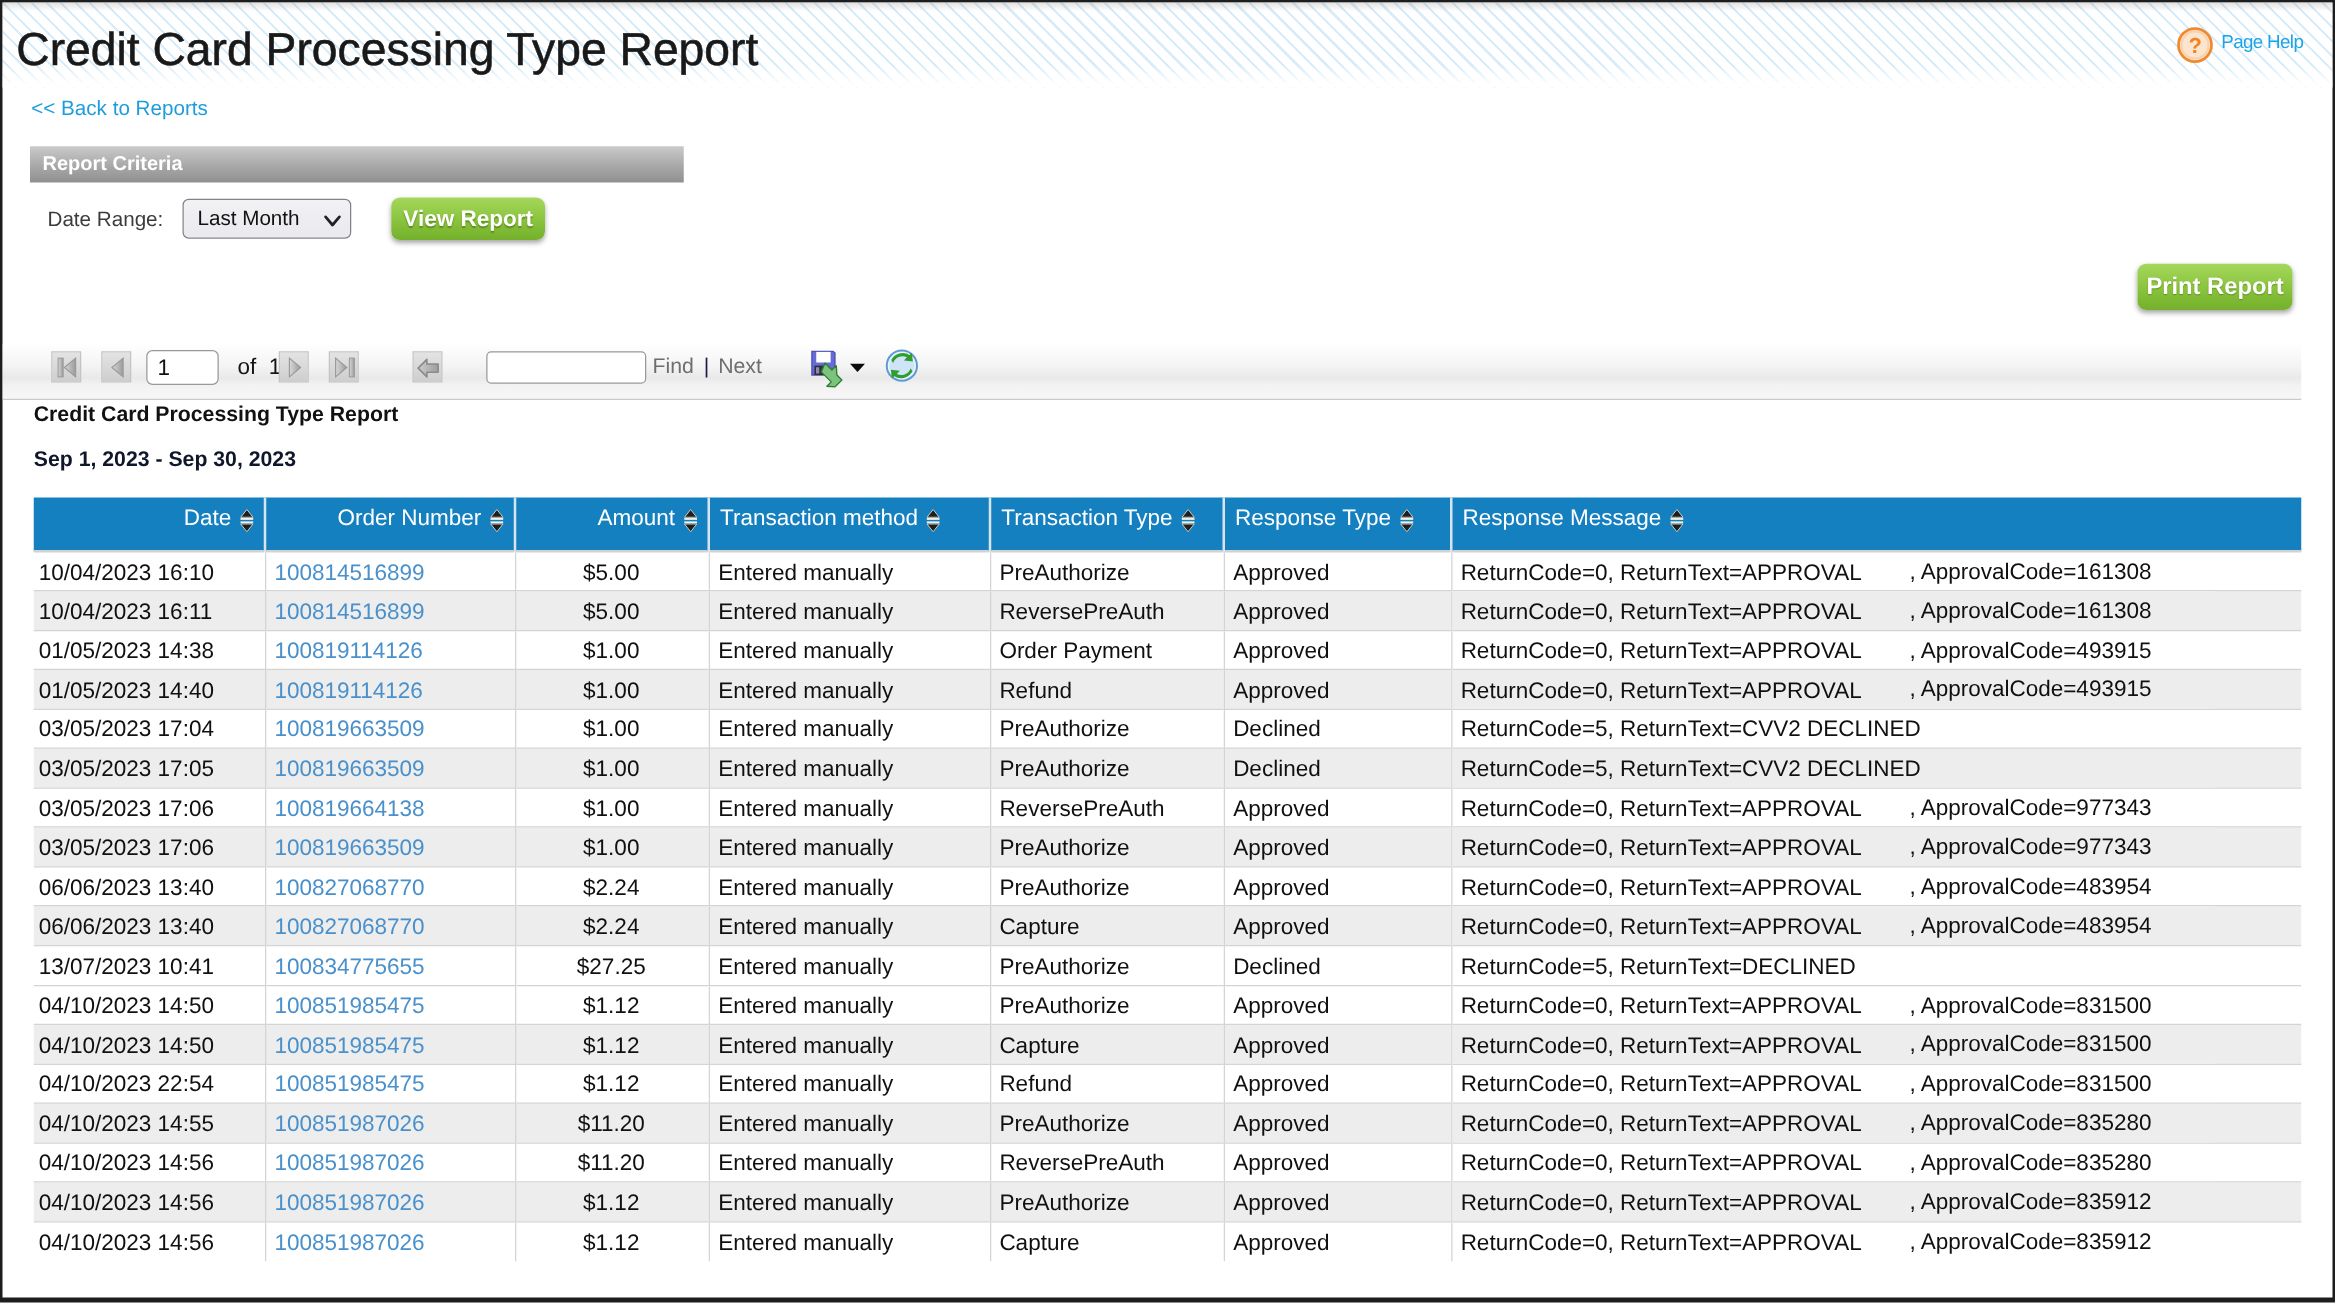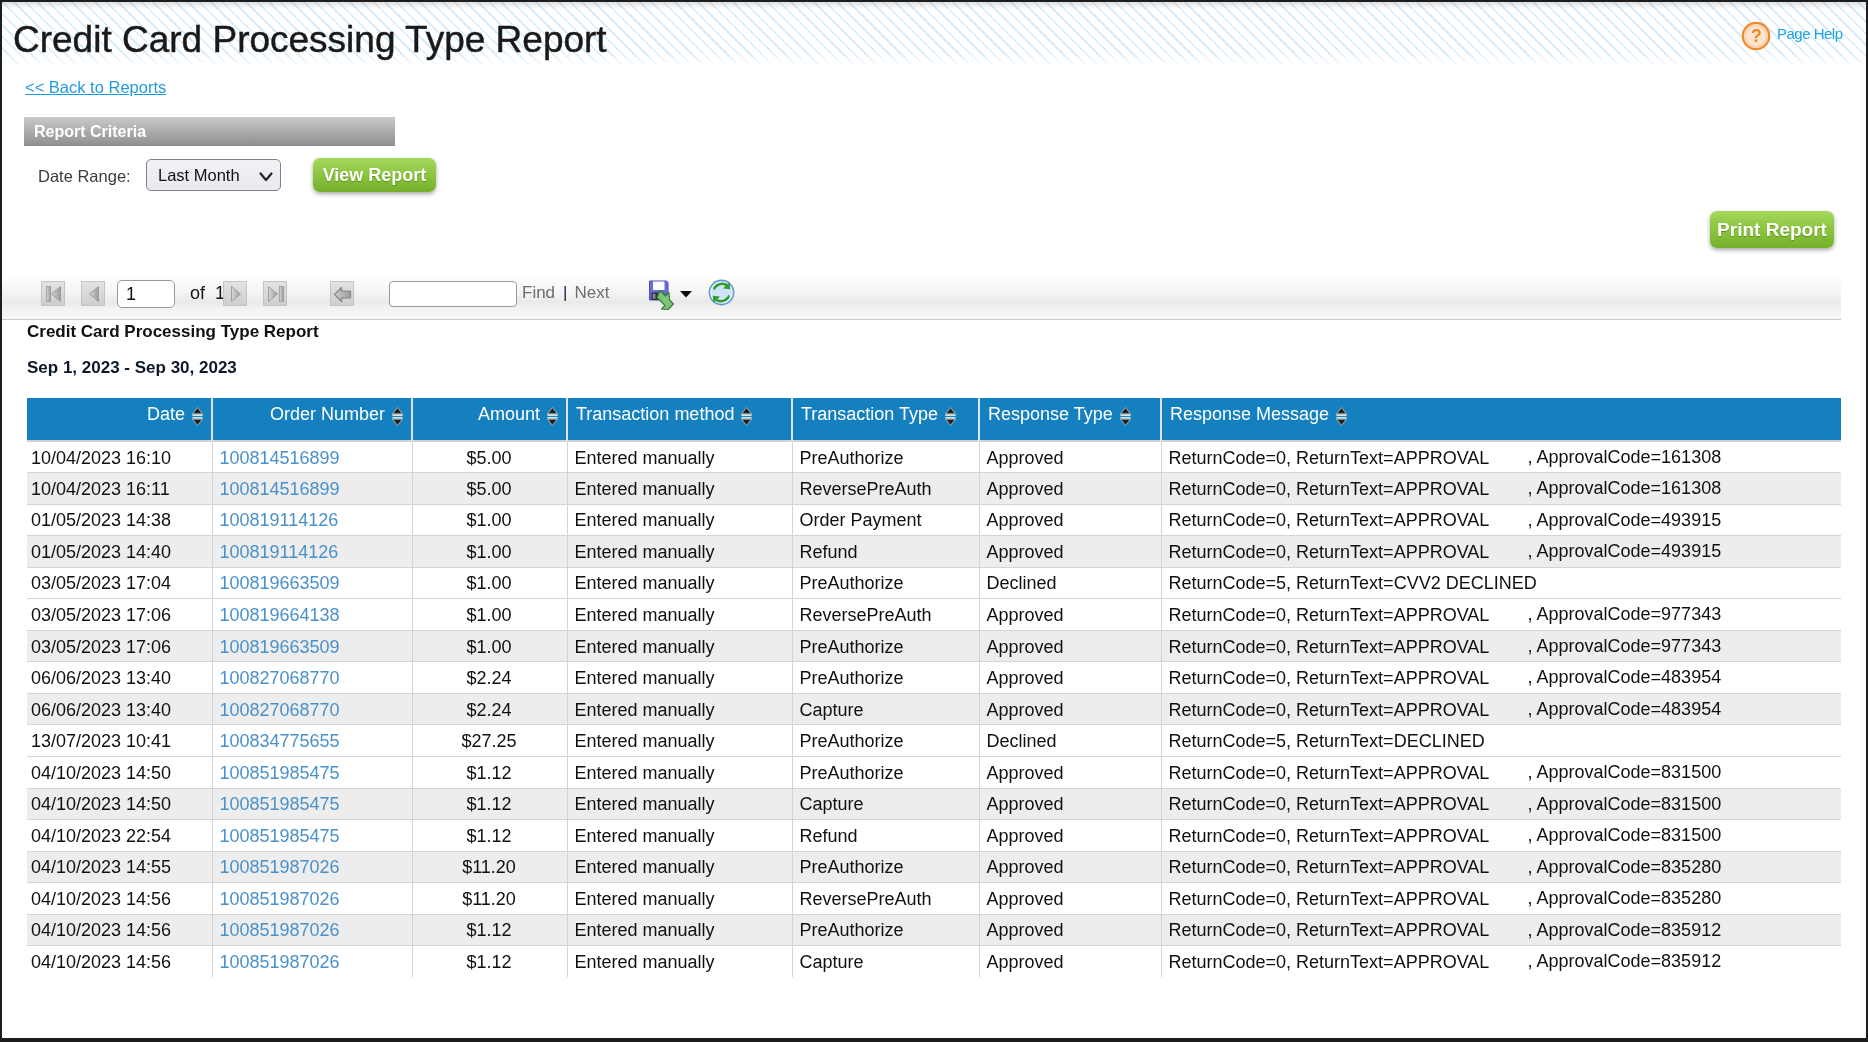--- a/index.html
+++ b/index.html
@@ -17,24 +17,24 @@
     linear-gradient(0deg, #ffffff 2px, rgba(255,255,255,0) 18px),
     repeating-linear-gradient(45deg, #ffffff 0 6.4px, #d9ecf9 6.4px 8.2px);
 }
 .titleband h1 { position:absolute; left:11px; top:17px; font-size:37px;
   font-weight:normal; color:#191919; -webkit-text-stroke:0.45px #191919; }
 .pagehelp { position:absolute; left:1775px; top:23px; font-size:15px; letter-spacing:-0.5px; color:#1ba4e8; }
 .qicon { position:absolute; left:-36px; top:-4px; }
 
 
 .backlink { position:absolute; left:23px; top:76px; font-size:16.5px;
-  color:#1e9cdb; text-decoration:underline; }
-
-
-.critbar { position:absolute; left:22px; top:115px; width:371px; height:29px;
+  color:#1e9cdb; }
+
+
+.critbar { position:absolute; left:22px; top:115px; width:523px; height:29px;
   background:linear-gradient(180deg,#cacaca 0%,#ababab 50%,#8f8f8f 100%);
   color:#ffffff; font-size:16px; font-weight:bold; line-height:29px;
   padding-left:10px; }
 .daterange-label { position:absolute; left:36px; top:165px; font-size:16.5px; color:#3c3c3c; }
 .selectbox { position:absolute; left:144px; top:157px; width:135px; height:32px;
   border:1px solid #82828c; border-radius:5px;
   background:linear-gradient(180deg,#f2f2f5,#e9e9ee);
   font-size:16.5px; color:#111; line-height:30px; padding-left:11px; }
 .selectbox .chev { position:absolute; right:7px; top:12px; }
 .selectbox .chev svg { display:block; }
@@ -305,20 +305,30 @@
       <tr>
             <td>03/05/2023 17:04</td>
             <td class="link">100819663509</td>
             <td class="amt">$1.00</td>
             <td>Entered manually</td>
             <td>PreAuthorize</td>
             <td>Declined</td>
             <td class="msg">ReturnCode=5, ReturnText=CVV2 DECLINED<span class="ac"></span></td>
             <td></td>
           </tr>
+      <tr class="g">
+            <td>03/05/2023 17:05</td>
+            <td class="link">100819663509</td>
+            <td class="amt">$1.00</td>
+            <td>Entered manually</td>
+            <td>PreAuthorize</td>
+            <td>Declined</td>
+            <td class="msg">ReturnCode=5, ReturnText=CVV2 DECLINED<span class="ac"></span></td>
+            <td></td>
+          </tr>
       <tr>
             <td>03/05/2023 17:06</td>
             <td class="link">100819664138</td>
             <td class="amt">$1.00</td>
             <td>Entered manually</td>
             <td>ReversePreAuth</td>
             <td>Approved</td>
             <td class="msg">ReturnCode=0, ReturnText=APPROVAL<span class="ac">, ApprovalCode=977343</span></td>
             <td></td>
           </tr>

